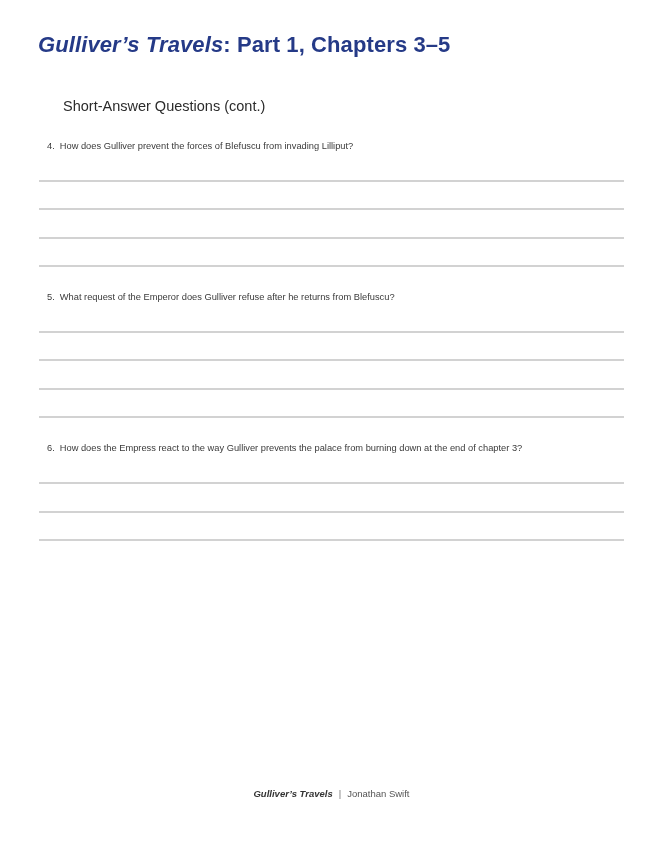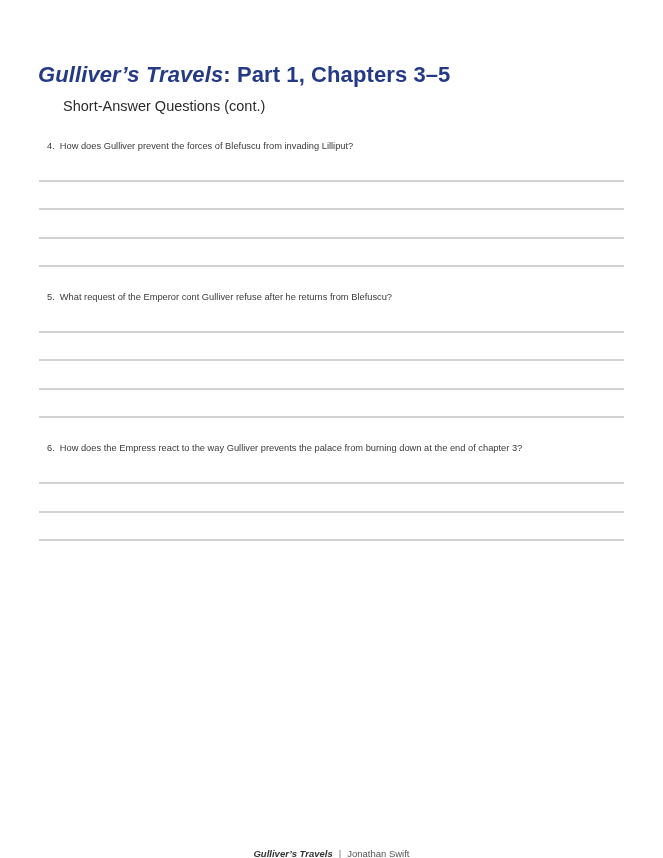--- a/index.html
+++ b/index.html
@@ -1,43 +1,43 @@
 <!DOCTYPE html>
 <html><head>
 <meta charset="utf-8">
 <style>
   html, body { margin:0; padding:0; background:#ffffff; }
   body { width:663px; height:858px; position:relative; font-family:"Liberation Sans", sans-serif; overflow:hidden; }
-  .title { position:absolute; left:38px; top:62px; font-size:22px; font-weight:bold; color:#253a87; white-space:nowrap; letter-spacing:0.1px; }
+  .title { position:absolute; left:38px; top:32px; font-size:22px; font-weight:bold; color:#253a87; white-space:nowrap; letter-spacing:0.1px; }
   .title i { font-style:italic; }
   .subtitle { position:absolute; left:39px; top:98px; font-size:14.5px; color:#2b2b2b; white-space:nowrap;margin-left:24px; }
   .question { position:absolute; left:39px; font-size:9.3px; color:#3a3a3a; white-space:nowrap;margin-left:8px; }
   .question .num { margin-right:5px; }
   .line { position:absolute; left:39px; width:585px; height:0; border-top:2px solid #d2d2d2; }
-  .footer { position:absolute; top:848px; left:0; width:663px; text-align:center; font-size:9.5px; color:#555; white-space:nowrap; }
+  .footer { position:absolute; top:788px; left:0; width:663px; text-align:center; font-size:9.5px; color:#555; white-space:nowrap; }
   .footer .book { font-weight:bold; font-style:italic; color:#333; }
   .footer .sep { margin:0 6px; color:#777; }
 </style>
 </head>
 <body>
 
 <div class="title"><i>Gulliver’s Travels</i><span>: Part 1, Chapters 3–5</span></div>
 
 <div class="subtitle">Short-Answer Questions (cont.)</div>
 
 <div class="question" style="top:141px;">
   <span class="num">4.</span><span>How does Gulliver prevent the forces of Blefuscu from invading Lilliput?</span>
 </div>
 <div class="line" style="top:180px;"></div>
 <div class="line" style="top:208px;"></div>
 <div class="line" style="top:237px;"></div>
 <div class="line" style="top:265px;"></div>
 
 <div class="question" style="top:292px;">
-  <span class="num">5.</span><span>What request of the Emperor cont Gulliver refuse after he returns from Blefuscu?</span>
+  <span class="num">5.</span><span>What request of the Emperor does Gulliver refuse after he returns from Blefuscu?</span>
 </div>
 <div class="line" style="top:331px;"></div>
 <div class="line" style="top:359px;"></div>
 <div class="line" style="top:388px;"></div>
 <div class="line" style="top:416px;"></div>
 
 <div class="question" style="top:443px;">
   <span class="num">6.</span><span>How does the Empress react to the way Gulliver prevents the palace from burning down at the end of chapter 3?</span>
 </div>
 <div class="line" style="top:482px;"></div>

